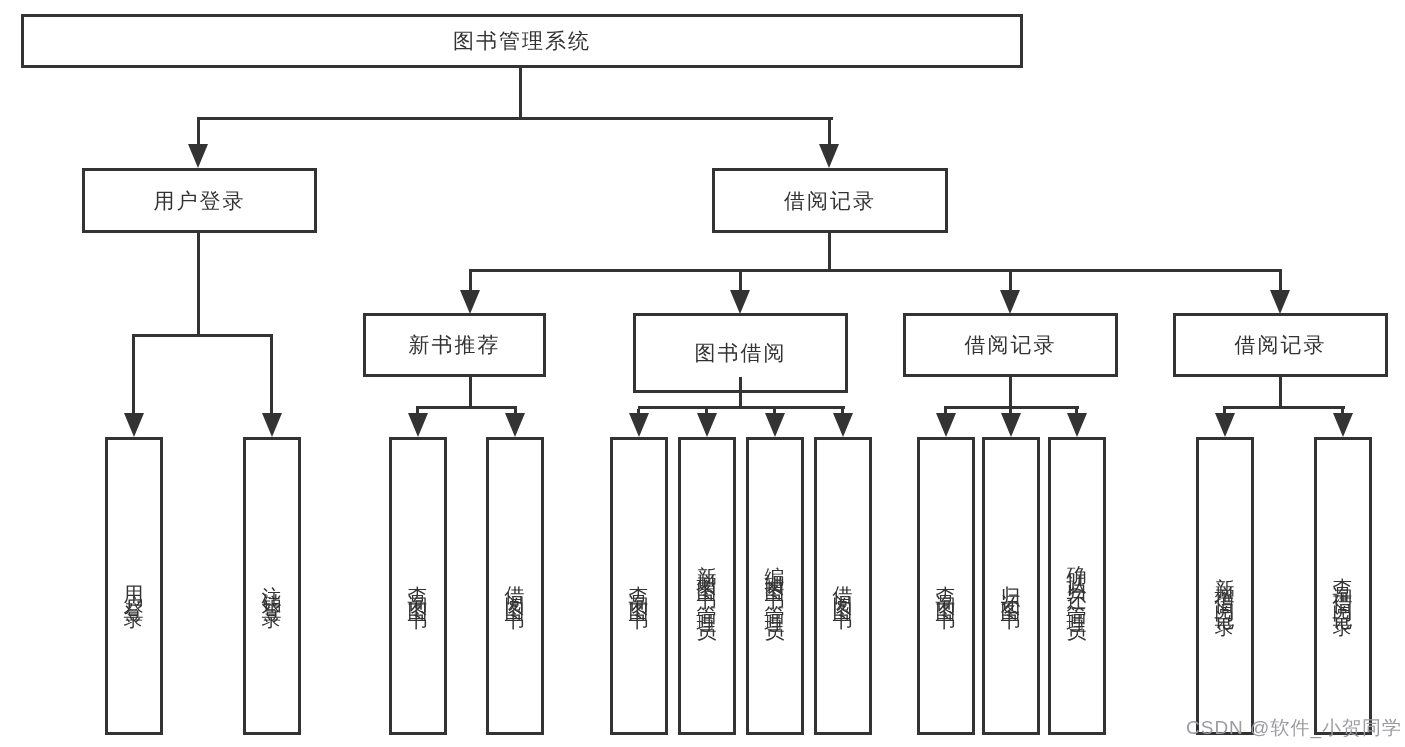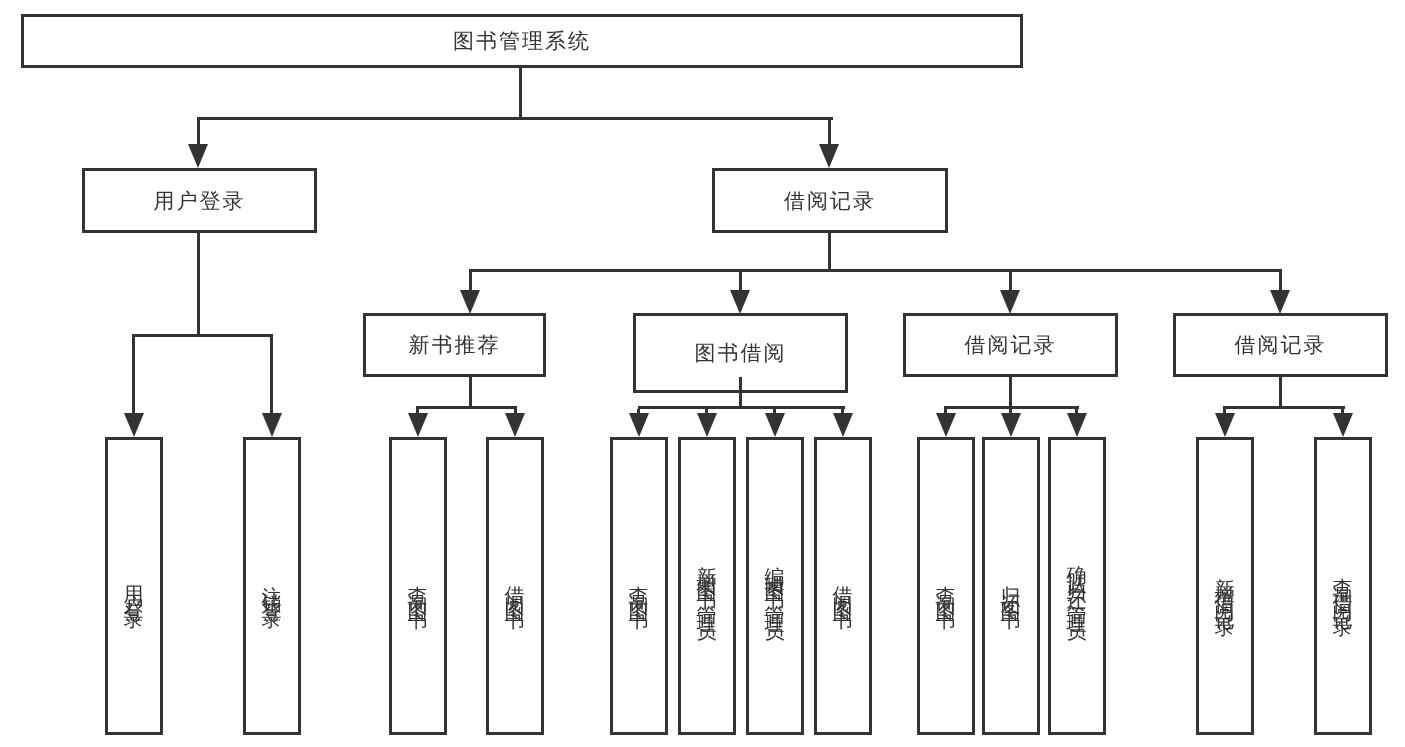--- a/index.html
+++ b/index.html
@@ -167,14 +167,15 @@
     <span class="vtext">确认归还（管理员）</span>
   </div>
 
   <div class="box vbox" style="left:1196px; top:437px; width:58px; height:298px;">
     <span class="vtext">新增借阅记录</span>
   </div>
   <div class="box vbox" style="left:1314px; top:437px; width:58px; height:298px;">
     <span class="vtext">查询借阅记录</span>
   </div>
 
+  <div class="watermark">CSDN @软件_小贺同学</div>
 
 </div>
 
 </body></html>

